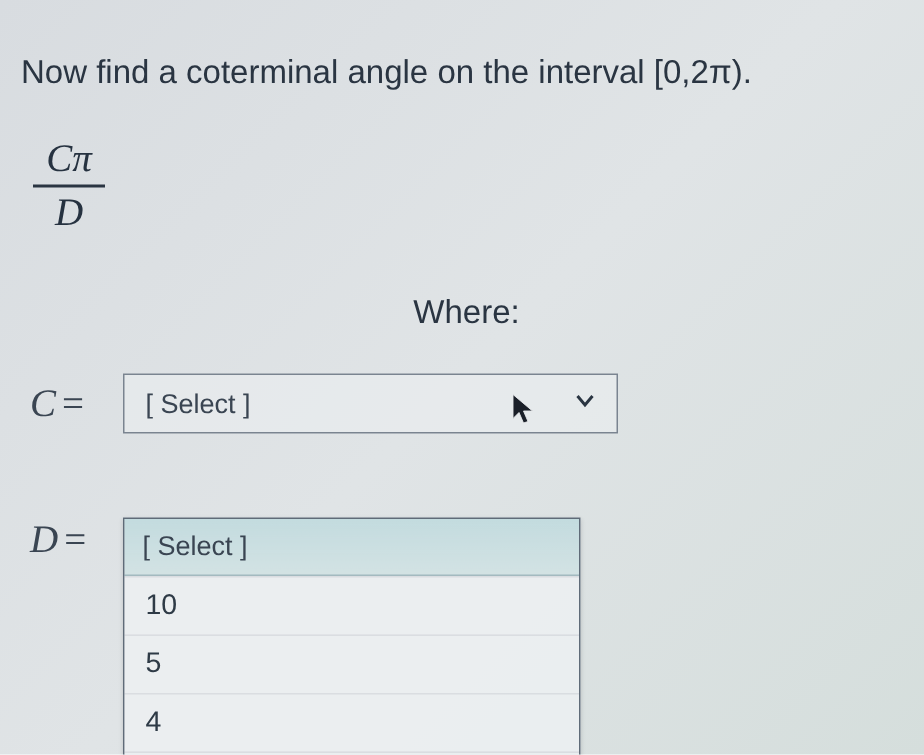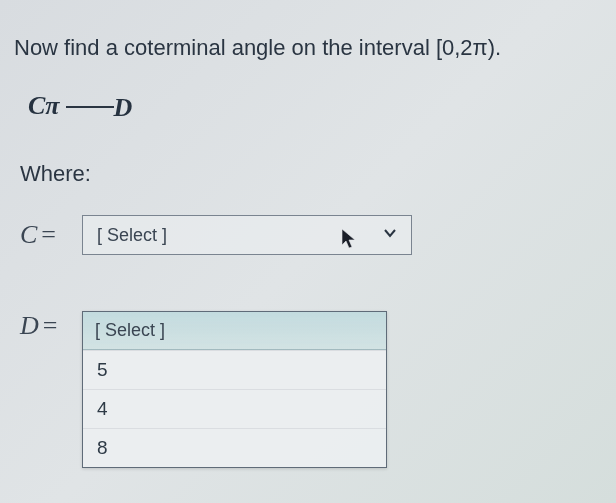--- a/index.html
+++ b/index.html
@@ -16,23 +16,23 @@
     .question-text {
       font-size: 22px;
       color: #2a3542;
       margin-bottom: 20px;
       font-family: 'Segoe UI', Arial, sans-serif;
       font-weight: 400;
       margin-top: 17px;
     }
     .fraction {
       display: inline-flex;
+      flex-direction: column;
       align-items: center;
       margin: 10px 0 20px 8px;
-      font-weight: bold;
     }
     .fraction .num {
       font-size: 26px;
       font-style: italic;
       color: #263240;
       padding: 0 6px 2px 6px;
     }
     .fraction .bar {
       width: 100%;
       min-width: 48px;
@@ -43,20 +43,21 @@
       font-size: 26px;
       font-style: italic;
       color: #263240;
       padding-top: 2px;
     }
     .where {
       font-size: 22px;
       color: #2a3542;
       margin: 18px 0 28px 6px;
       font-family: 'Segoe UI', Arial, sans-serif;
+      text-align: center;
     }
     .row {
       display: flex;
       align-items: center;
       margin: 14px 0;
     }
     .var-label {
       font-size: 26px;
       font-style: italic;
       color: #3a4552;
@@ -156,20 +157,21 @@
   </div>
 </div>
 
 <div class="row d-row">
   <div class="var-label">
     <span>D</span><span class="eq">=</span>
   </div>
   <div class="dropdown-wrapper">
     <div class="dropdown-panel">
       <div class="dropdown-header">[ Select ]</div>
+      <div class="dropdown-option">10</div>
       <div class="dropdown-option">5</div>
       <div class="dropdown-option">4</div>
       <div class="dropdown-option">8</div>
     </div>
   </div>
 </div>
 
 
 
 

